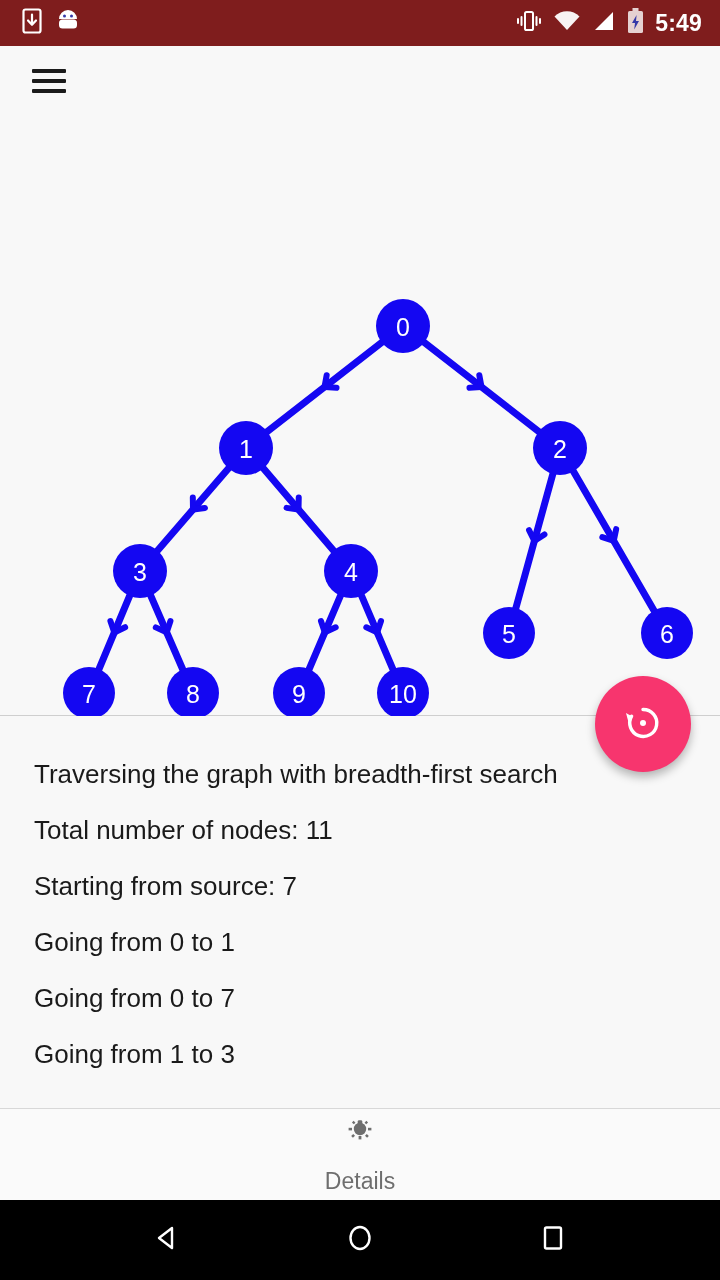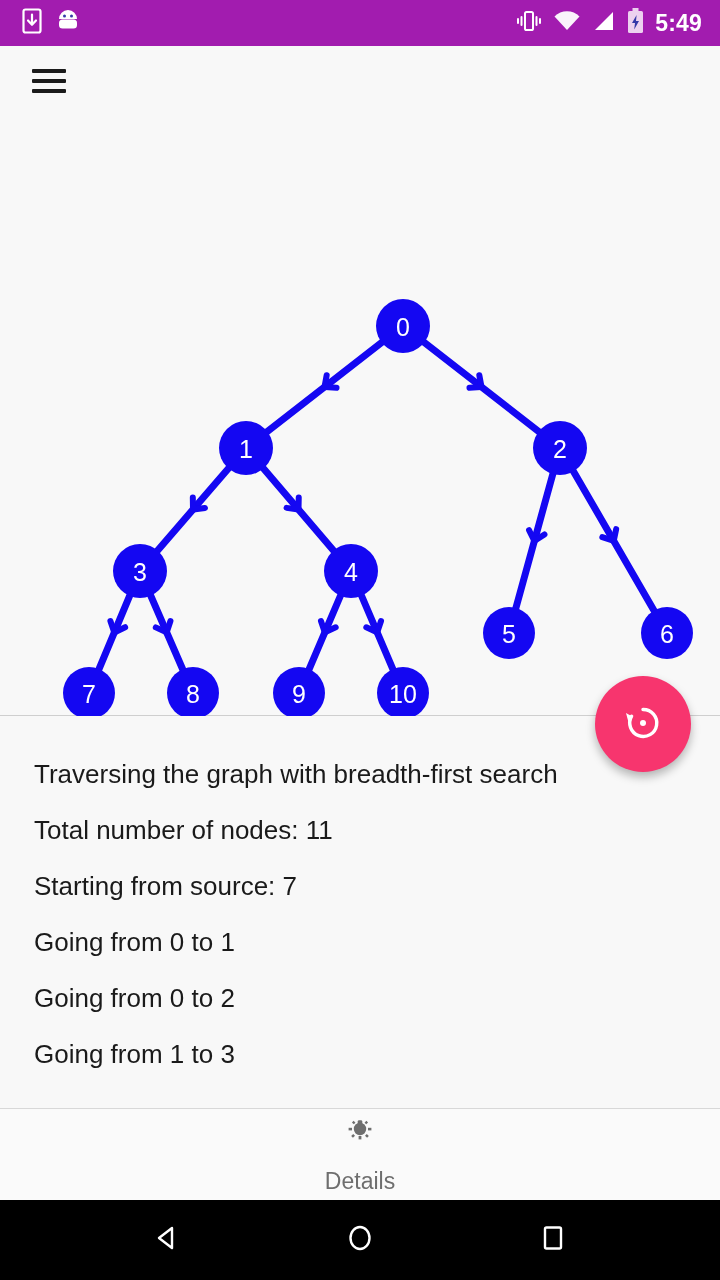--- a/index.html
+++ b/index.html
@@ -7,21 +7,21 @@
   html, body {
     width:720px; height:1280px;
     background:#ffffff;
     font-family:"Liberation Sans", sans-serif;
     overflow:hidden;
   }
   #app { position:relative; width:720px; height:1280px; display:flex; flex-direction:column; }
 
   
   .statusbar {
-    height:46px; background:#a21caf; flex:0 0 46px;
+    height:46px; background:#7f1d1d; flex:0 0 46px;
     display:flex; align-items:center; padding:0 12px;
     position:relative;
   }
   .sb-left { display:flex; align-items:center; gap:14px; margin-left:10px; }
   .sb-right { display:flex; align-items:center; gap:11px; margin-left:auto; margin-right:6px; }
   .sb-time { color:#fff; font-size:23px; font-weight:bold; letter-spacing:.2px; line-height:1; }
   .sb-icon { display:block; }
 
   
   .appbar {
@@ -219,21 +219,21 @@
         <circle cx="21" cy="21" r="3" fill="#fff"></circle>
       </svg>
     </span>
   </button>
 
   <div class="logwrap">
     <div class="logline">Traversing the graph with breadth-first search</div>
     <div class="logline">Total number of nodes: 11</div>
     <div class="logline">Starting from source: 7</div>
     <div class="logline">Going from 0 to 1</div>
-    <div class="logline">Going from 0 to 2</div>
+    <div class="logline">Going from 0 to 7</div>
     <div class="logline">Going from 1 to 3</div>
   </div>
 
   <div class="bottomnav">
     <div class="navitem">
       <span class="navicon">
         <svg width="30" height="30" viewBox="0 0 30 30">
           <circle cx="15" cy="13" r="6.2" fill="#6e6e6e"></circle>
           <rect x="12.7" y="4.2" width="4.6" height="5" rx="1.4" fill="#6e6e6e"></rect>
           <rect x="13.6" y="20" width="2.8" height="3.4" fill="#6e6e6e"></rect>

